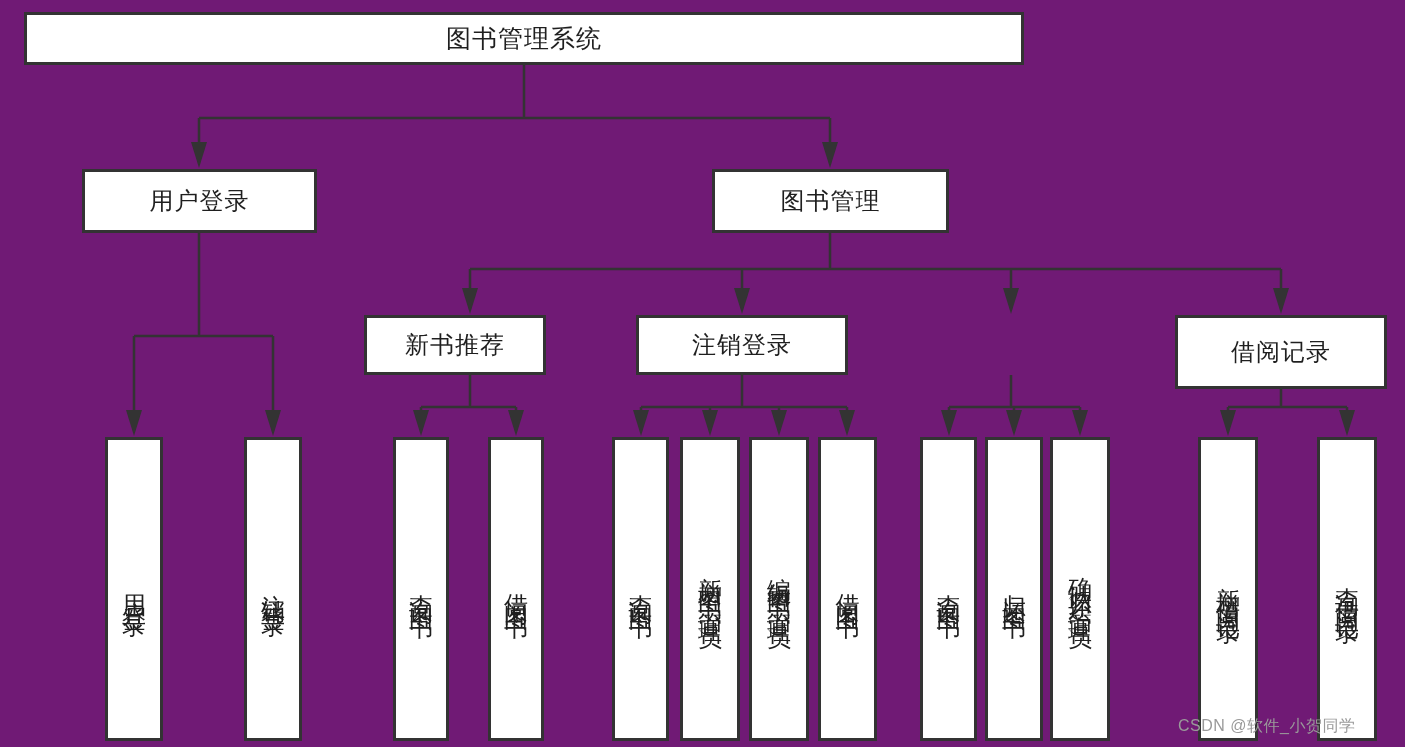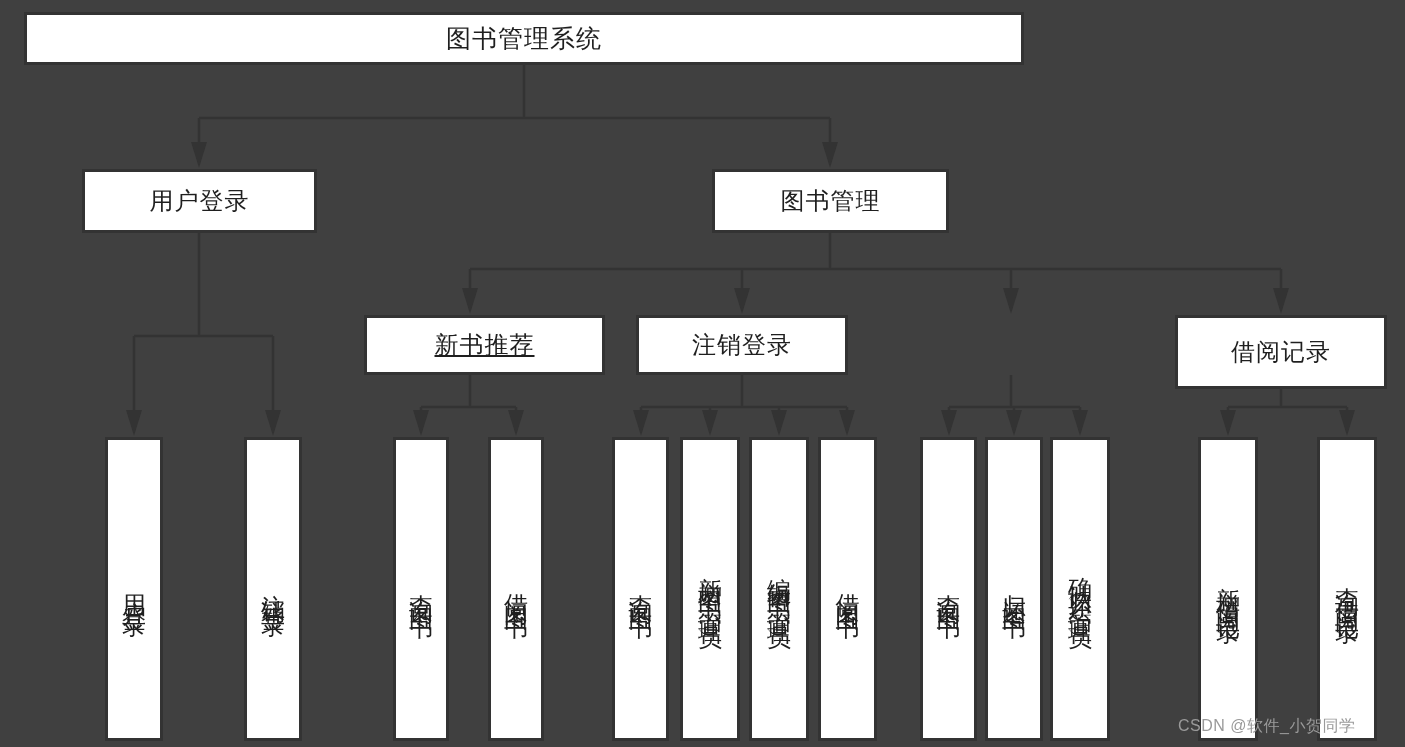--- a/index.html
+++ b/index.html
@@ -5,21 +5,21 @@
   html, body {
     margin: 0;
     padding: 0;
     background: #ffffff;
     font-family: "Liberation Sans", "DejaVu Sans", sans-serif;
   }
   .canvas {
     position: relative;
     width: 1405px;
     height: 747px;
-    background: #404040;
+    background: #701a75;
     overflow: hidden;
   }
   svg.wires {
     position: absolute;
     left: 0;
     top: 0;
     z-index: 1;
   }
   .node {
     position: absolute;
@@ -117,21 +117,21 @@
     <span>图书管理系统</span>
   </div>
 
   <div class="node h" style="left:82px; top:169px; width:235px; height:64px;">
     <span>用户登录</span>
   </div>
   <div class="node h" style="left:712px; top:169px; width:237px; height:64px;">
     <span>图书管理</span>
   </div>
 
-  <div class="node h" style="left:364px; top:315px; width:241px; height:60px;text-decoration:underline;">
+  <div class="node h" style="left:364px; top:315px; width:182px; height:60px;">
     <span>新书推荐</span>
   </div>
   <div class="node h" style="left:636px; top:315px; width:212px; height:60px;">
     <span>注销登录</span>
   </div>
   <div class="node h" style="left:1175px; top:315px; width:212px; height:74px;">
     <span>借阅记录</span>
   </div>
 
   <div class="leaf" style="left:105px; width:58px;">

